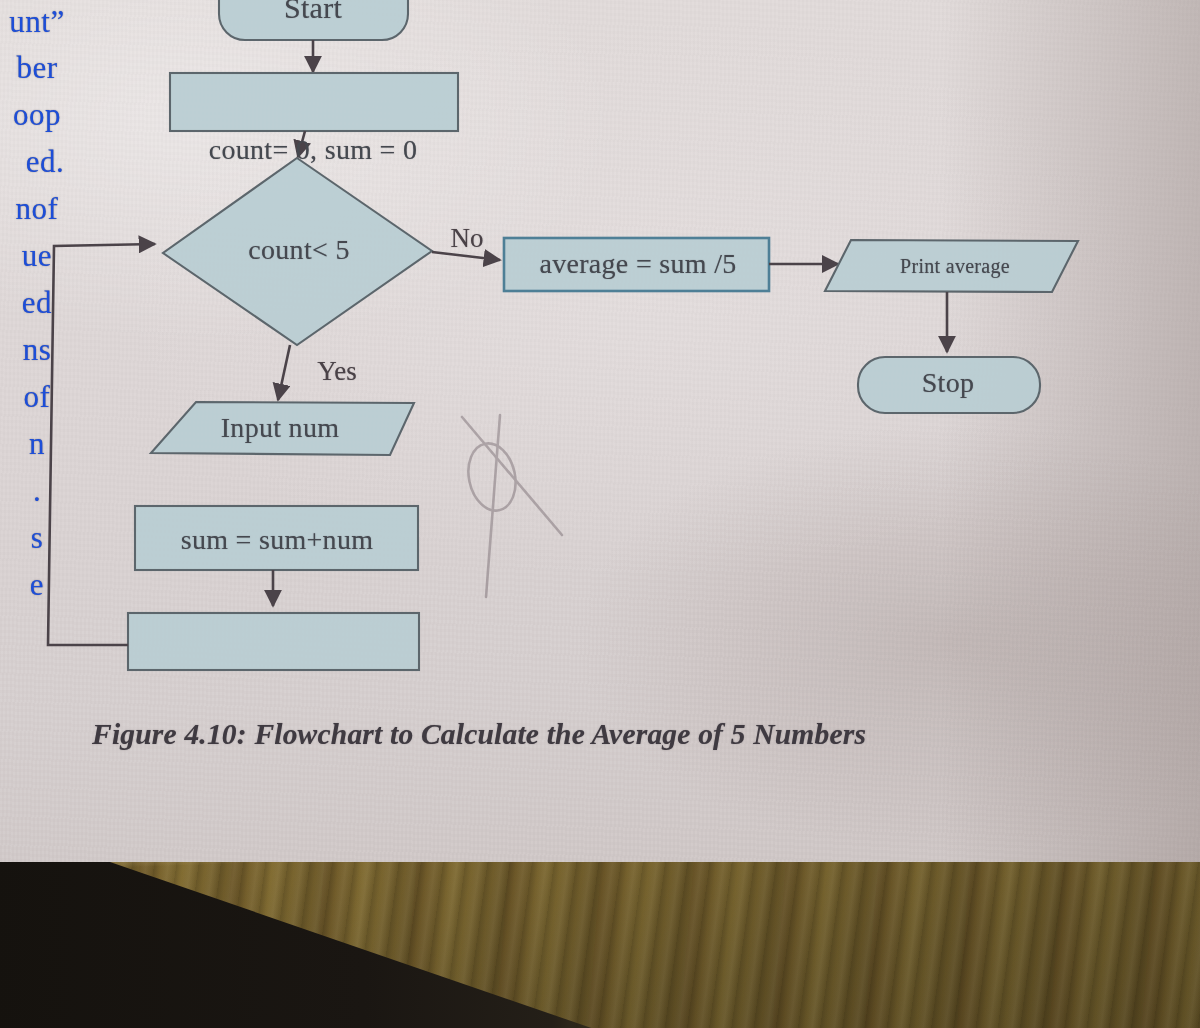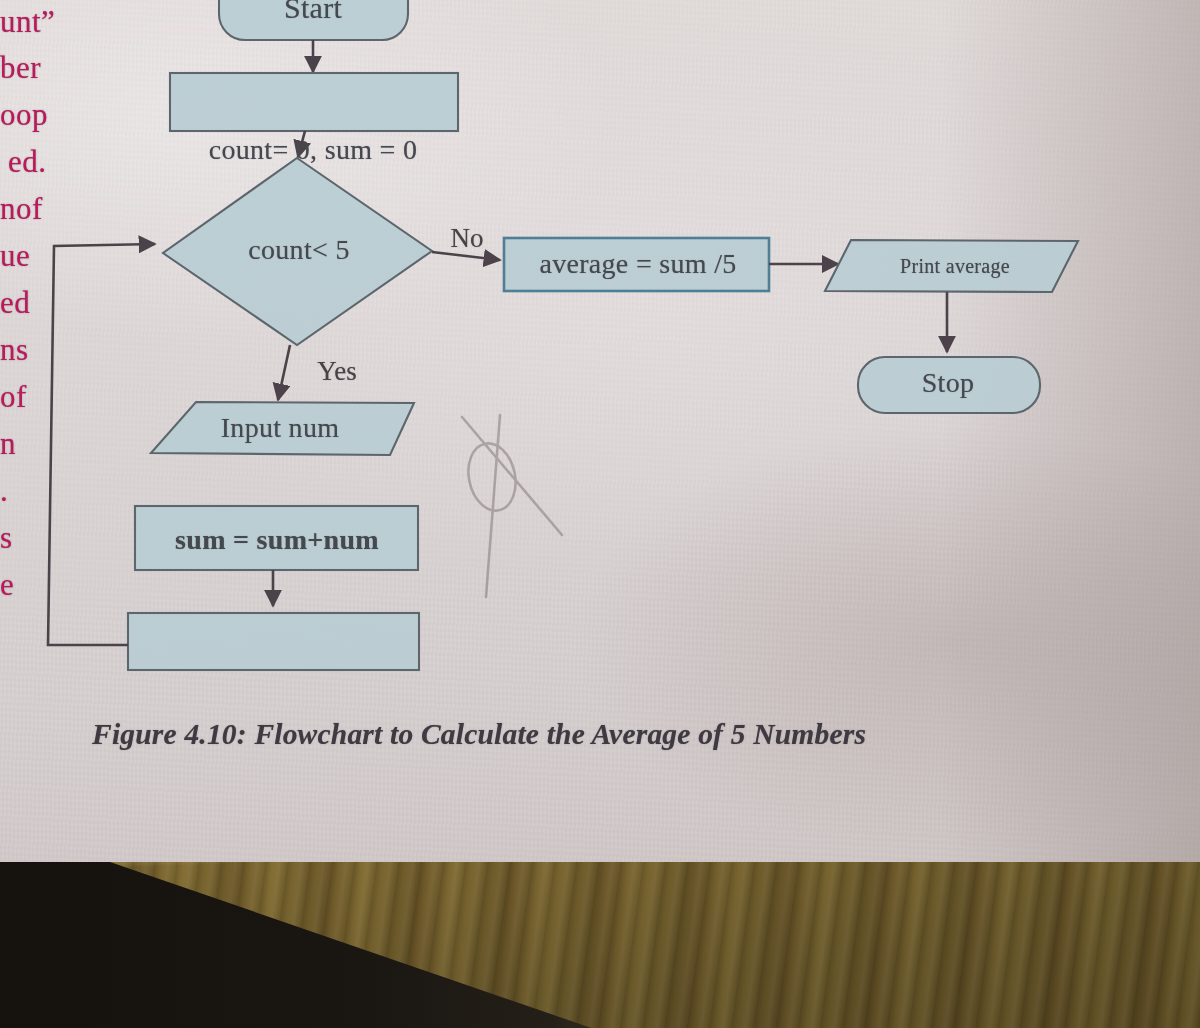--- a/index.html
+++ b/index.html
@@ -84,24 +84,24 @@
     background: linear-gradient(to bottom, rgba(180,160,110,0.45), rgba(0,0,0,0));
     transform: rotate(-2.0deg);
     transform-origin: left top;
   }
 
   
   .edge-text {
     position: absolute;
     left: 0;
     width: 74px;
-    text-align: left;
+    text-align: center;
     font-family: "Liberation Serif", "DejaVu Serif", serif;
     font-size: 31px;
-    color: #be185d;
+    color: #1d4ed8;
     letter-spacing: .5px;
     white-space: nowrap;
     text-shadow: 0 0 1.3px rgba(90,80,84,0.75);
   }
 
   
   svg.chart {
     position: absolute;
     left: 0; top: 0;
     width: 1200px; height: 900px;
@@ -251,21 +251,21 @@
   </svg>
   </div>
 
   <div class="node-text" style="left:313px;  top:8px;   font-size:30px;">Start</div>
   <div class="node-text" style="left:313px;  top:102px; font-size:28px;margin-top:48px;">count= 0, sum = 0</div>
   <div class="node-text" style="left:299px; top:250px; font-size:28px;">count&lt; 5</div>
   <div class="node-text" style="left:638px;  top:264px; font-size:28px;">average = sum /5</div>
   <div class="node-text" style="left:955px;  top:266px; font-size:20px;">Print average</div>
   <div class="node-text" style="left:948px;  top:383px; font-size:28px;">Stop</div>
   <div class="node-text" style="left:280px;  top:428px; font-size:28px;">Input num</div>
-  <div class="node-text" style="left:277px;  top:540px; font-size:28px; font-weight:700;text-align:right;">sum = sum+num</div>
+  <div class="node-text" style="left:277px;  top:540px; font-size:28px; font-weight:400;text-align:right;">sum = sum+num</div>
 
   <div class="label-text" style="left:467px; top:238px; font-size:27px;">No</div>
   <div class="label-text" style="left:337px; top:371px; font-size:27px;">Yes</div>
 
   <svg class="scribble" viewBox="0 0 170 195">
     <ellipse cx="52" cy="72" rx="23" ry="34" class="pencil" transform="rotate(-12 52 72)"></ellipse>
     <path class="pencil" d="M22,12 L122,130"></path>
     <path class="pencil" d="M60,10 L46,192"></path>
   </svg>
 

